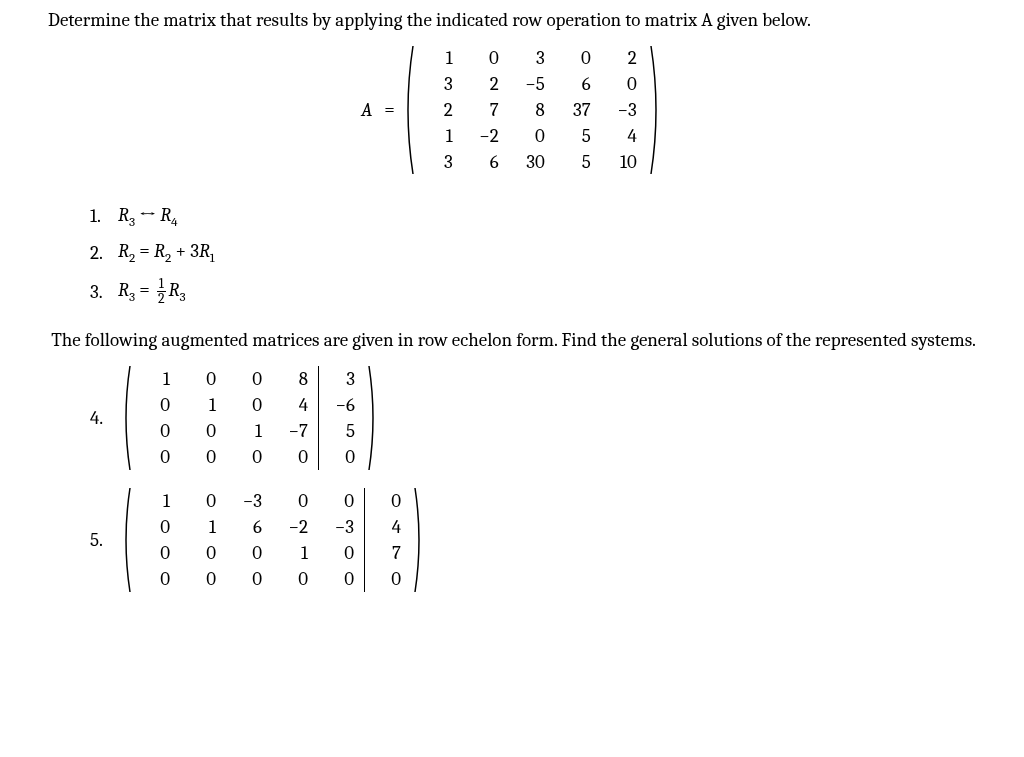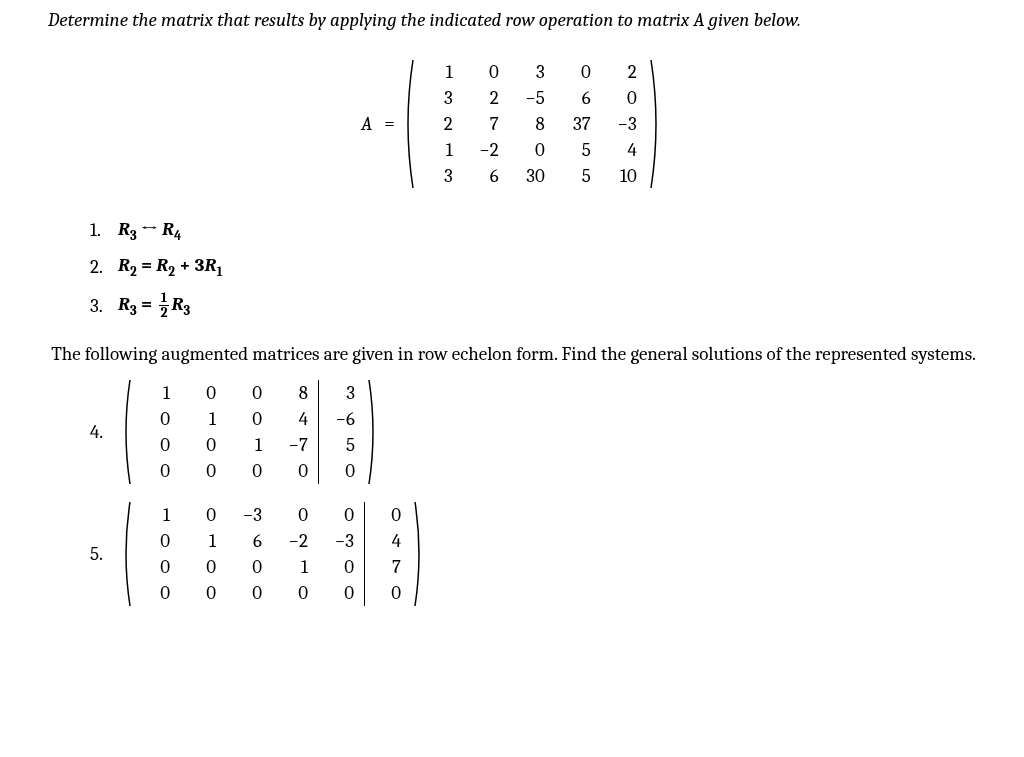--- a/index.html
+++ b/index.html
@@ -7,34 +7,34 @@
     padding: 0;
     font-family: Cambria, Georgia, 'Times New Roman', serif;
     font-size: 19px;
     color: #000;
     background: #fff;
     width: 1024px;
     height: 757px;
     box-sizing: border-box;
     padding: 8px 48px;
   }
-  .prompt { margin-bottom: 24px; line-height: 1.35; font-style: italic; }
+  .prompt { margin-bottom: 10px; line-height: 1.35; }
   .matrix-block { text-align: center; margin: 6px 0 28px 0; }
   .matrix-wrap { display: inline-flex; align-items: center; }
   .lhs { font-style: italic; margin-right: 6px; }
   .eq { margin: 0 6px; }
   .paren { display:inline-block; font-size:0; }
   .paren svg { display:block; }
   table.mat { border-collapse: collapse; margin: 0 2px; }
   table.mat td { padding: 2px 10px; text-align: right; font-size: 19px; min-width: 26px; }
   .aug-sep { border-left: 1.5px solid #000; }
   .qlist { margin-left: 42px; margin-top: 10px; }
   .qitem { margin: 12px 0; display:flex; align-items:center; }
   .qnum { width: 28px; }
-  .math { font-style: italic; font-weight: bold; }
+  .math { font-style: italic; }
   .frac { display:inline-flex; flex-direction:column; align-items:center; font-size:14px; line-height:1; vertical-align:middle; margin:0 2px;}
   .frac .n { border-bottom:1px solid #000; padding:0 2px;}
   .frac .d { padding:0 2px;}
   .sub { font-size: 0.7em; vertical-align: sub; font-style:normal;}
   .prompt2 { margin-top: 22px; margin-bottom: 10px; line-height:1.35;text-align:right;}
   .ans-item { display:flex; align-items:center; margin: 10px 0 14px 42px;}
   .ans-num { width: 30px; }
 </style>
 </head>
 <body>

